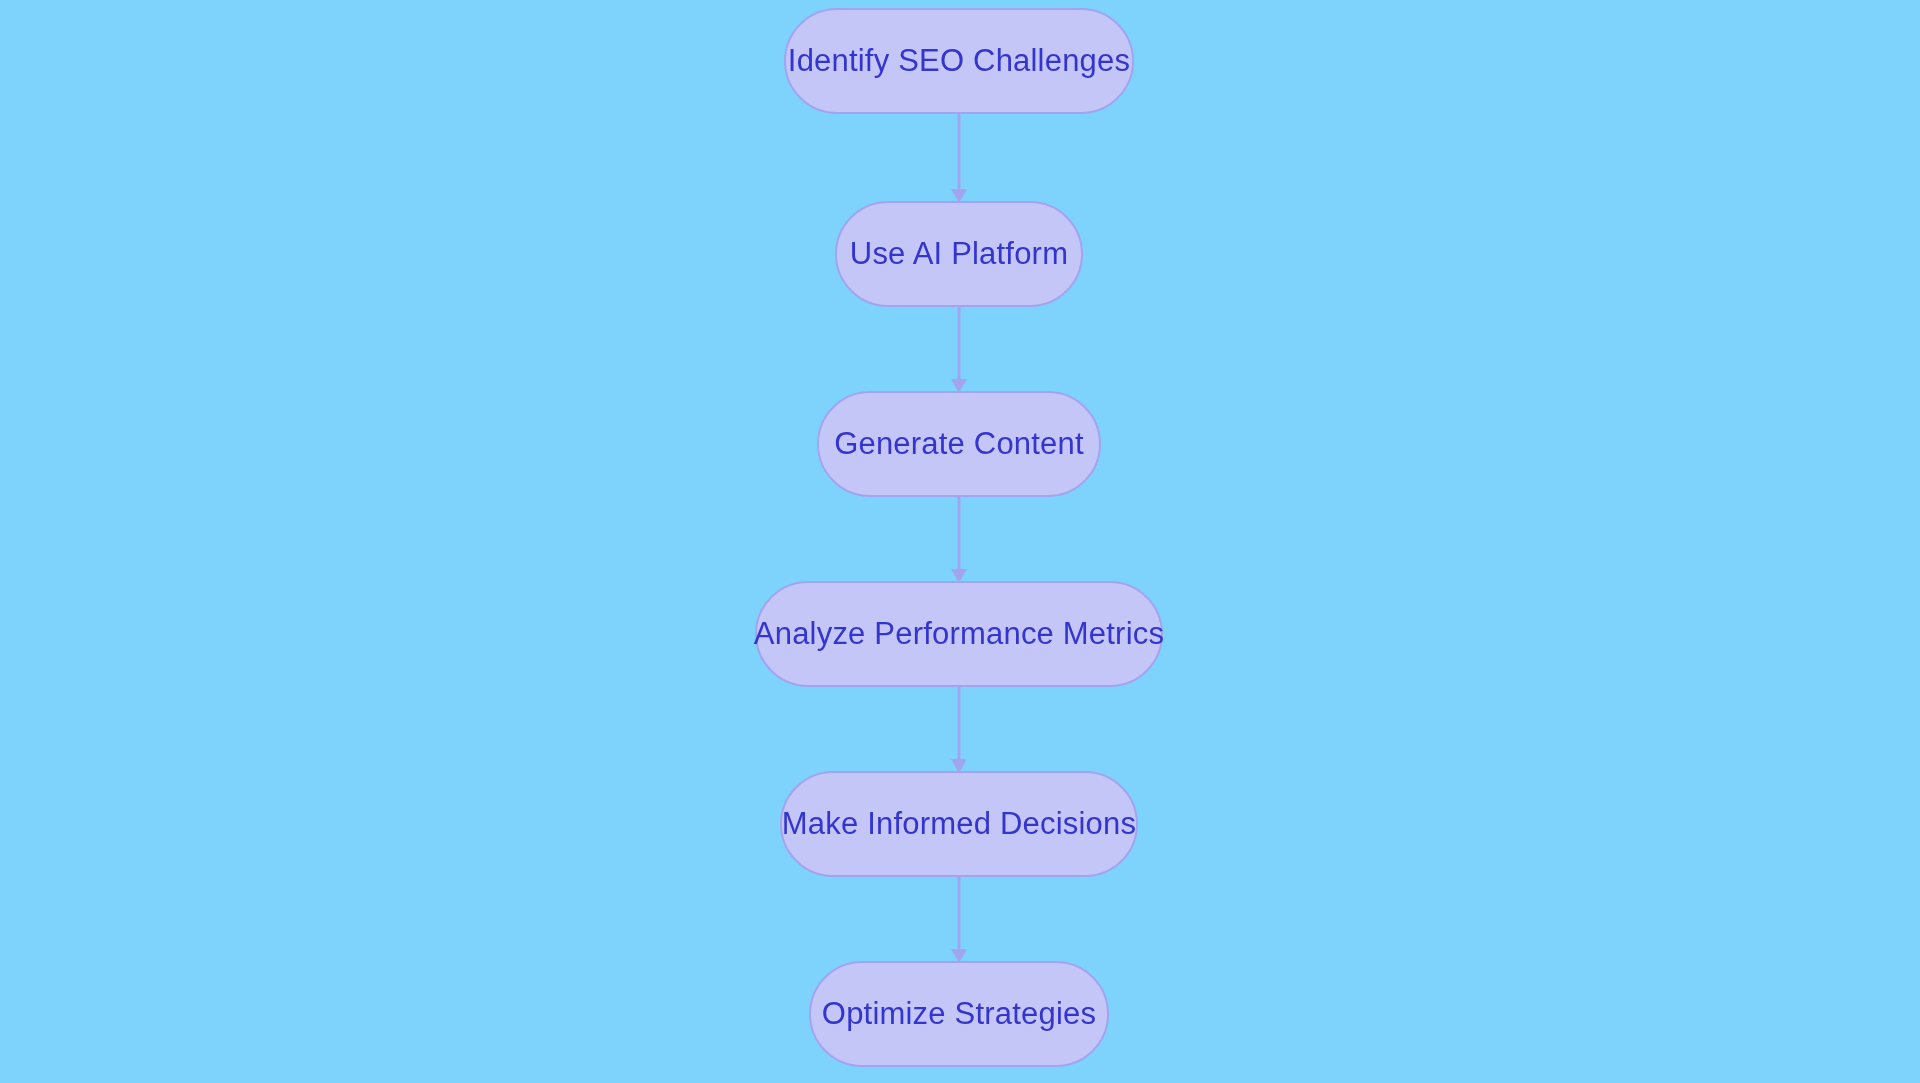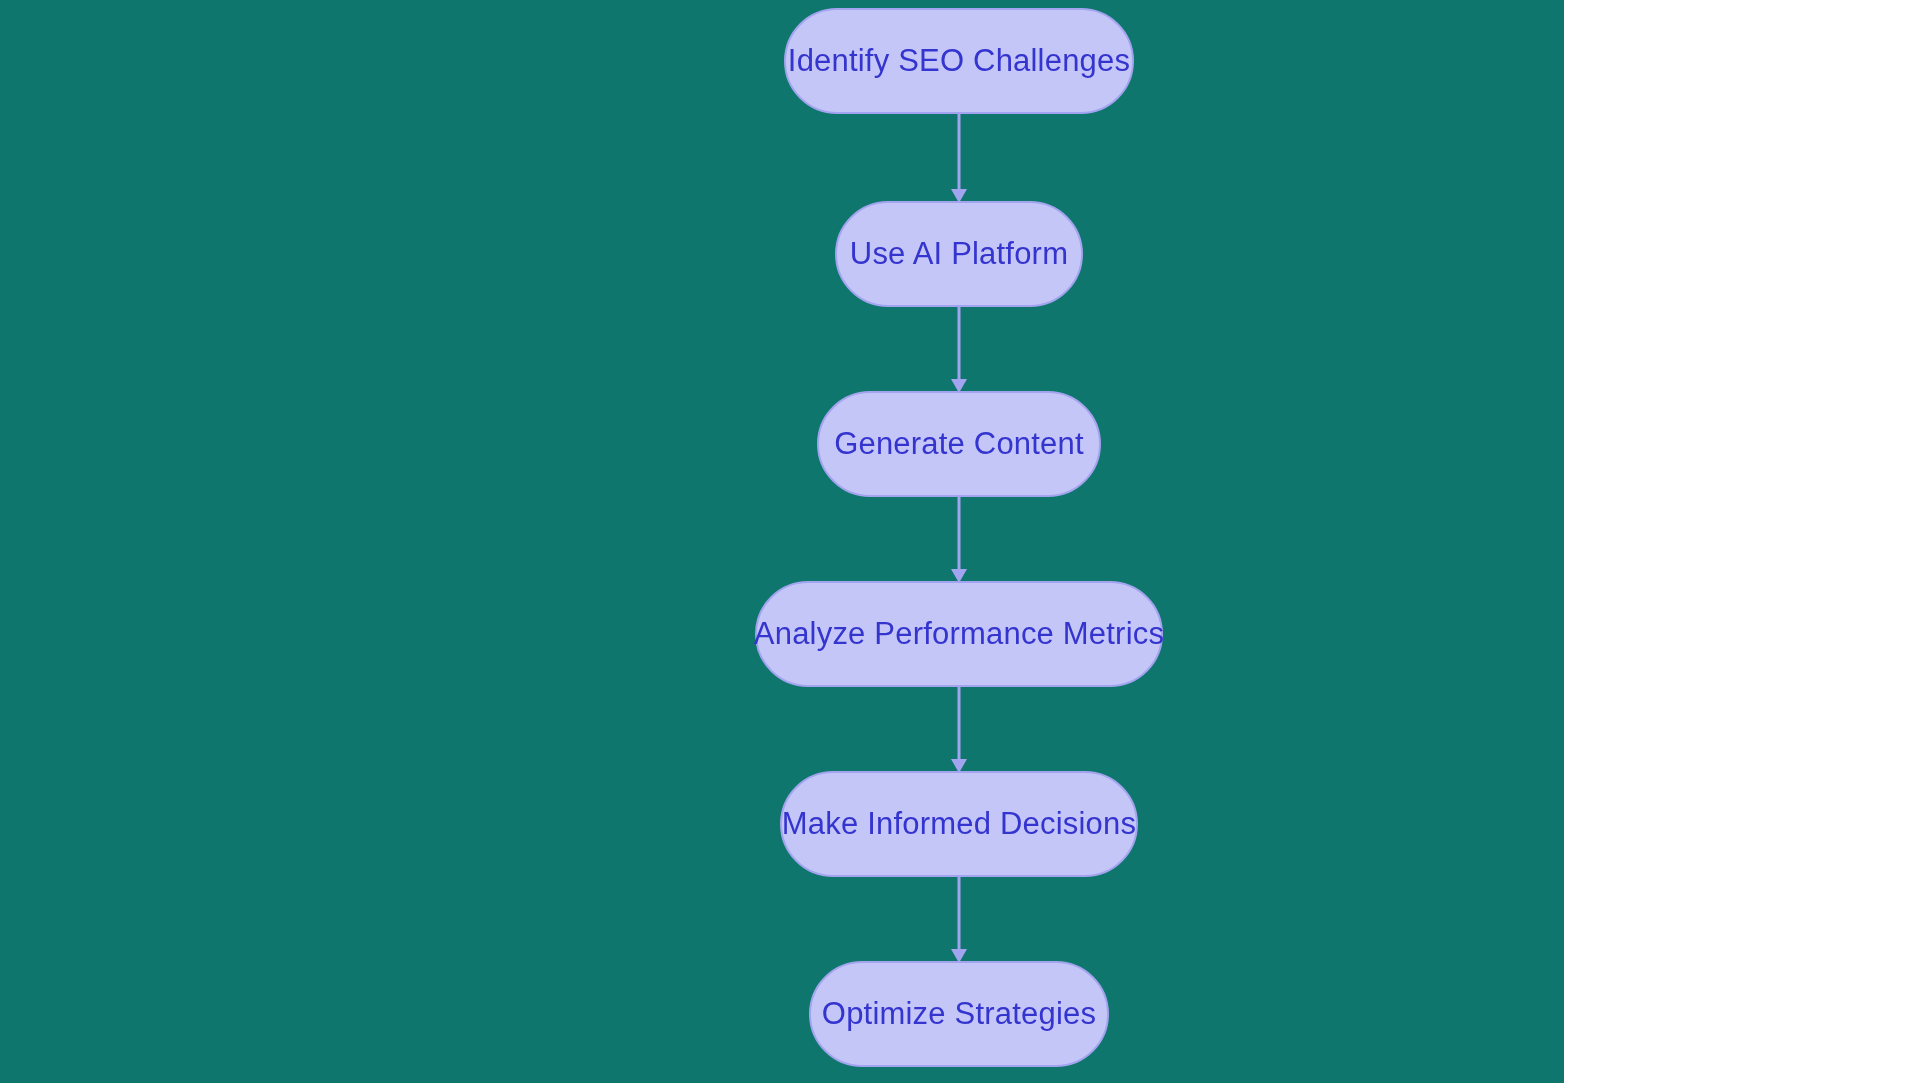--- a/index.html
+++ b/index.html
@@ -8,23 +8,23 @@
     background: #ffffff;
   }
   body {
     width: 1920px;
     height: 1083px;
     overflow: hidden;
     font-family: "Liberation Sans", sans-serif;
   }
   #flowchart-canvas {
     position: relative;
-    width: 1564px;
+    width: 1920px;
     height: 1083px;
-    background: #0f766e;
+    background: #7dd3fc;
   }
   #flow-svg {
     position: absolute;
     top: 0;
     left: 0;
     width: 1920px;
     height: 1083px;
   }
   .node-shape {
     fill: #c5c6f8;

